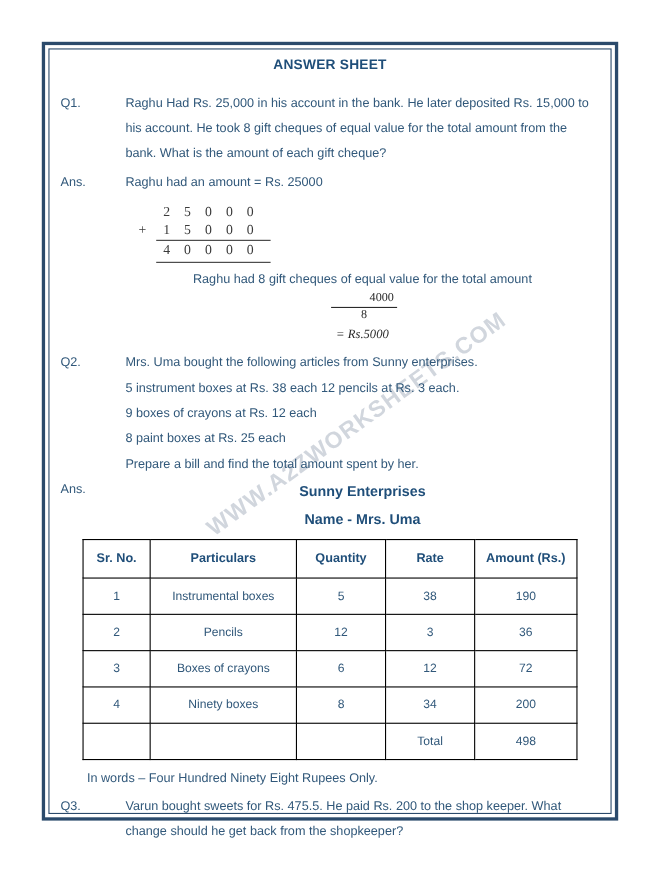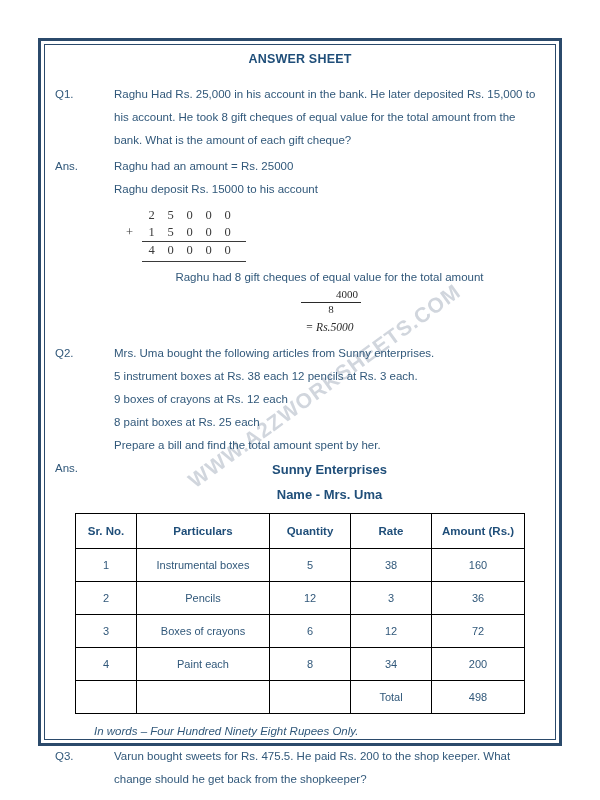--- a/index.html
+++ b/index.html
@@ -205,23 +205,22 @@
   .col-amt   { width: 88px; }
   td.total-lbl, td.total-val {
     font-weight: normal;
     font-size: 11.5px;
     color: #1f4e79;
   }
 
   .inwords {
     font-size: 11.5px;
     color: #31587a;
-    margin: 7px 0 0 39px;
+    margin: 7px 0 0 24px;
     line-height: 21px;
-    font-style: italic;
   }
   .blk { margin-top: 3px; }
 </style>
 </head>
 <body>
 
 <div id="page-frame">
   <div id="page-frame-inner"></div>
 
   <div id="watermark">WWW.A2ZWORKSHEETS.COM</div>
@@ -232,21 +231,20 @@
 
     <div class="qrow">
       <div class="qlabel">Q1.</div>
       <div class="qbody">Raghu Had Rs. 25,000 in his account in the bank. He later deposited Rs. 15,000 to his account. He took 8 gift cheques of equal value for the total amount from the bank. What is the amount of each gift cheque?</div>
     </div>
 
     <div class="qrow blk">
       <div class="qlabel">Ans.</div>
       <div class="qbody">
         <p>Raghu had an amount = Rs. 25000</p>
-        <p>Raghu deposit Rs. 15000 to his account</p>
 
         <div class="sum-wrap">
           <div class="sum-row">
             <span class="sum-op"></span>
             <span class="sum-digits">
               <span>2</span>
               <span>5</span>
               <span>0</span>
               <span>0</span>
               <span>0</span>
@@ -317,39 +315,39 @@
           <th class="col-rate">Rate</th>
           <th class="col-amt">Amount (Rs.)</th>
         </tr>
       </thead>
       <tbody>
         <tr>
           <td>1</td>
           <td>Instrumental boxes</td>
           <td>5</td>
           <td>38</td>
-          <td>160</td>
+          <td>190</td>
         </tr>
         <tr>
           <td>2</td>
           <td>Pencils</td>
           <td>12</td>
           <td>3</td>
           <td>36</td>
         </tr>
         <tr>
           <td>3</td>
           <td>Boxes of crayons</td>
           <td>6</td>
           <td>12</td>
           <td>72</td>
         </tr>
         <tr>
           <td>4</td>
-          <td>Paint each</td>
+          <td>Ninety boxes</td>
           <td>8</td>
           <td>34</td>
           <td>200</td>
         </tr>
         <tr>
           <td></td>
           <td></td>
           <td></td>
           <td class="total-lbl">Total</td>
           <td class="total-val">498</td>

